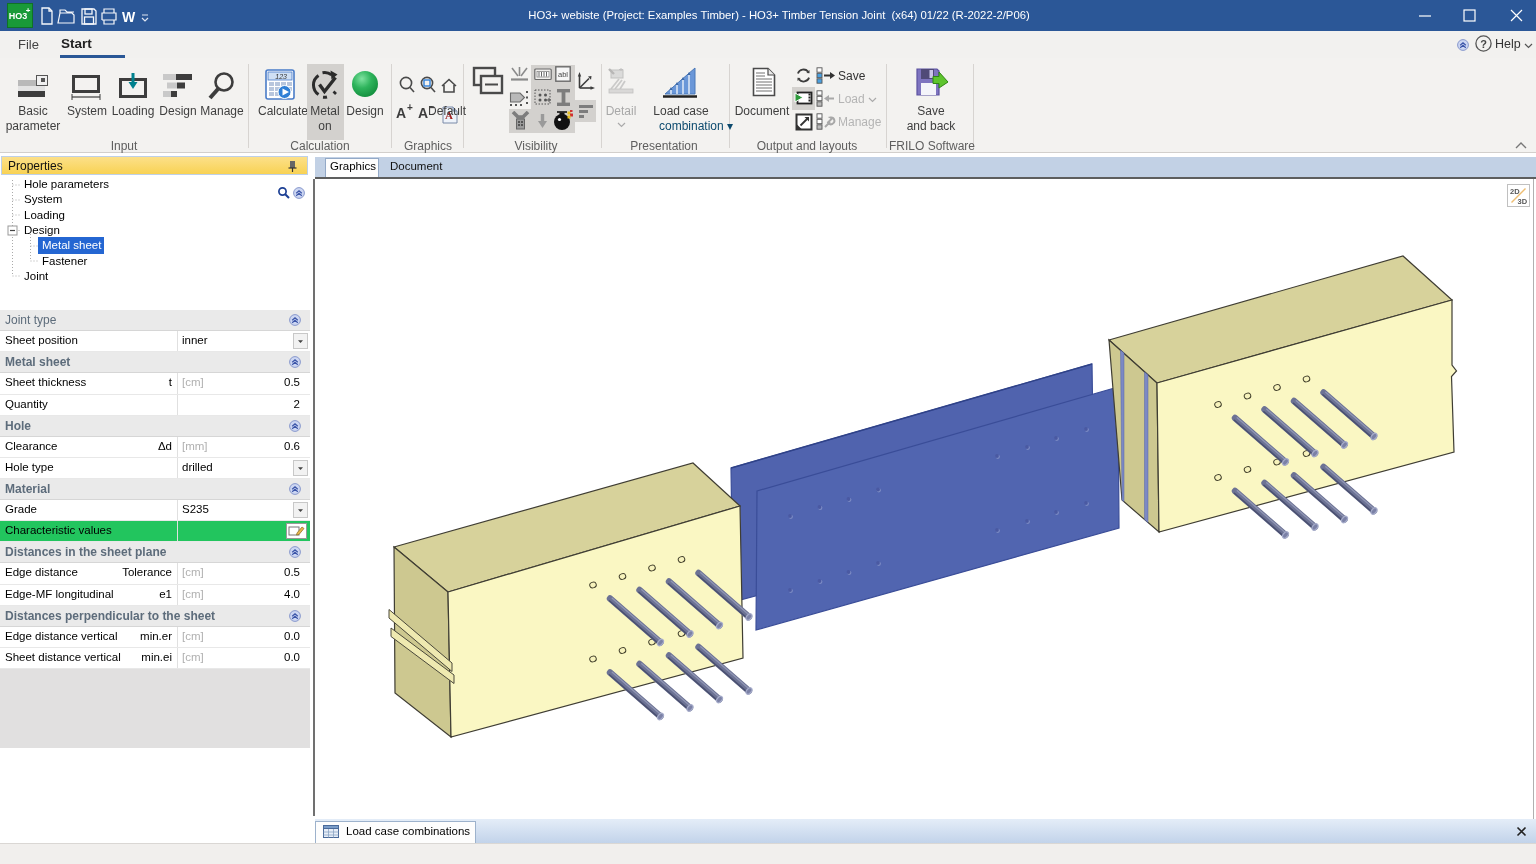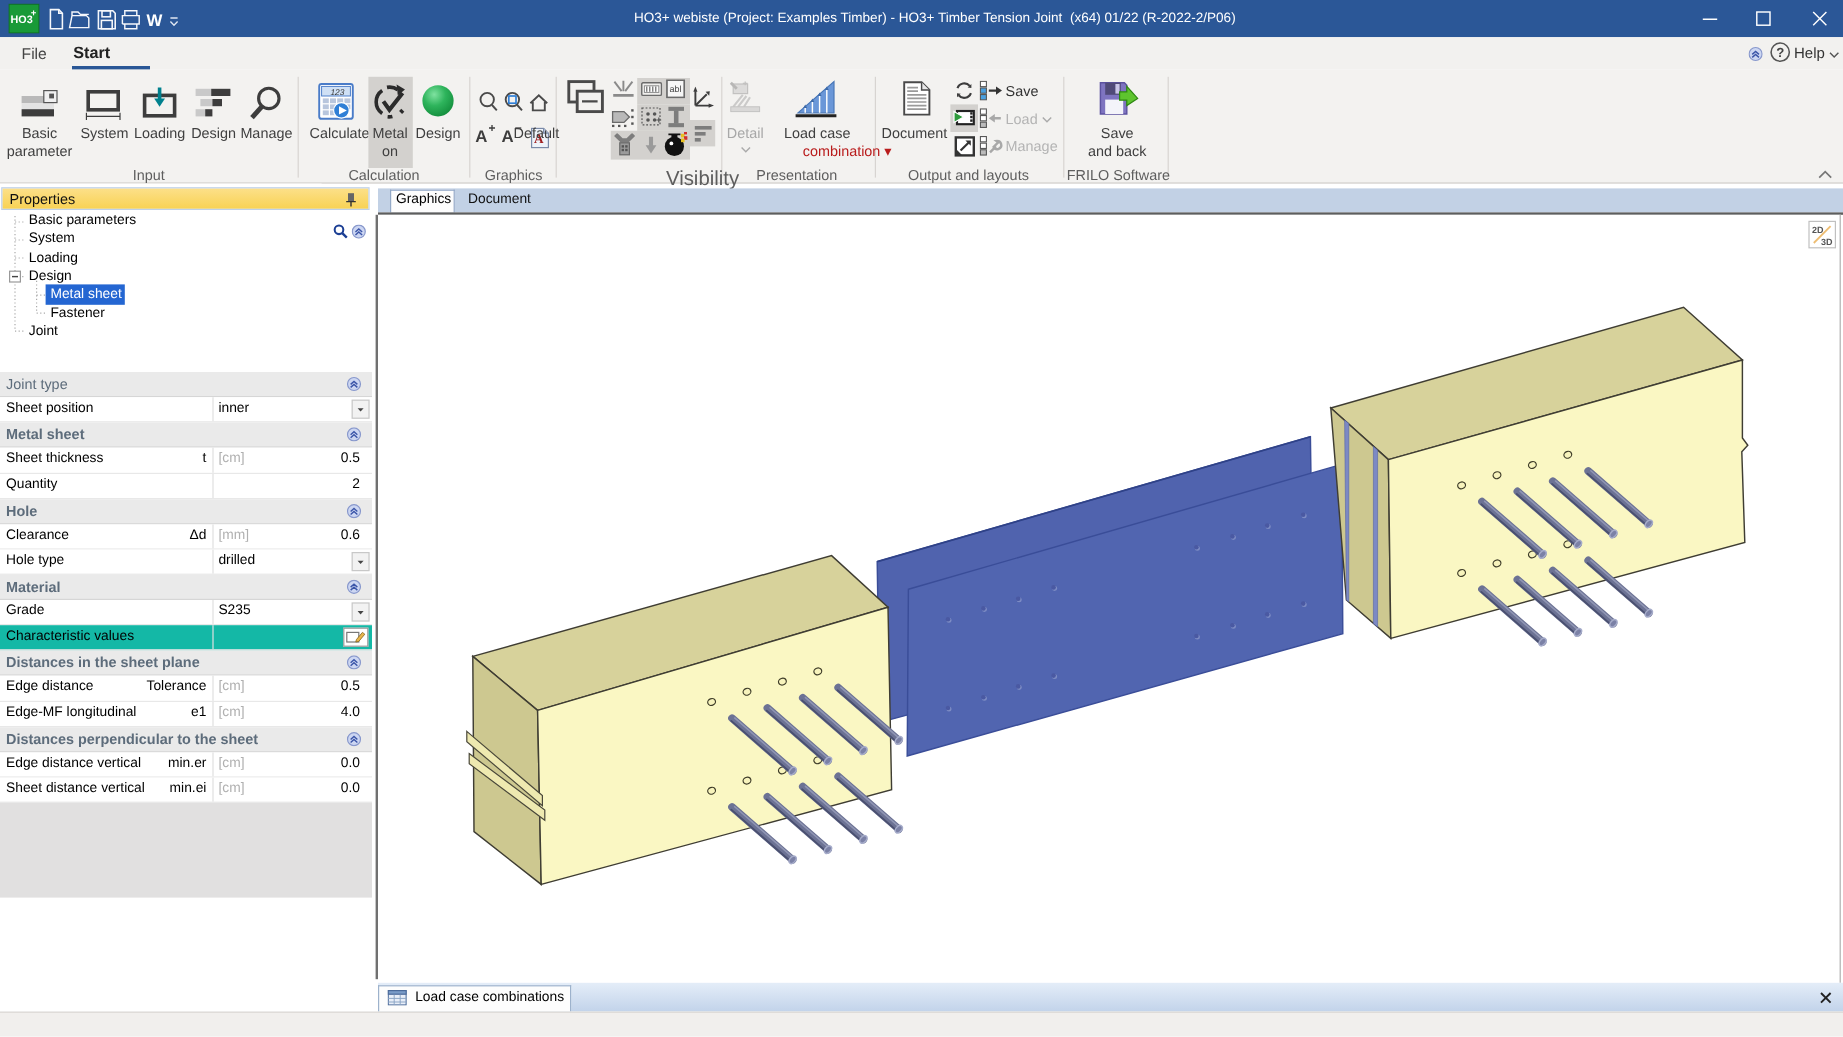--- a/index.html
+++ b/index.html
@@ -59,21 +59,21 @@
 <div class="ab" style="left:248px;top:6px;width:1px;height:84px;background:#d7d4d1"></div>
       <div class="ab" style="left:391px;top:6px;width:1px;height:84px;background:#d7d4d1"></div>
       <div class="ab" style="left:463px;top:6px;width:1px;height:84px;background:#d7d4d1"></div>
       <div class="ab" style="left:601px;top:6px;width:1px;height:84px;background:#d7d4d1"></div>
       <div class="ab" style="left:729px;top:6px;width:1px;height:84px;background:#d7d4d1"></div>
       <div class="ab" style="left:886px;top:6px;width:1px;height:84px;background:#d7d4d1"></div>
       <div class="ab" style="left:973px;top:6px;width:1px;height:84px;background:#d7d4d1"></div>
       <div class="ab" style="left:44px;top:81px;width:160px;text-align:center;font-size:12px;color:#5e5e5e;white-space:nowrap">Input</div>
       <div class="ab" style="left:240px;top:81px;width:160px;text-align:center;font-size:12px;color:#5e5e5e;white-space:nowrap">Calculation</div>
       <div class="ab" style="left:348px;top:81px;width:160px;text-align:center;font-size:12px;color:#5e5e5e;white-space:nowrap">Graphics</div>
-      <div class="ab" style="left:456px;top:81px;width:160px;text-align:right;font-size:17px;color:#5e5e5e;white-space:nowrap">Visibility</div>
+      <div class="ab" style="left:456px;top:81px;width:160px;text-align:center;font-size:12px;color:#5e5e5e;white-space:nowrap">Visibility</div>
       <div class="ab" style="left:584px;top:81px;width:160px;text-align:center;font-size:12px;color:#5e5e5e;white-space:nowrap">Presentation</div>
       <div class="ab" style="left:727px;top:81px;width:160px;text-align:center;font-size:12px;color:#5e5e5e;white-space:nowrap">Output and layouts</div>
       <div class="ab" style="left:852px;top:81px;width:160px;text-align:center;font-size:12px;color:#5e5e5e;white-space:nowrap">FRILO Software</div>
       <svg class="ab" style="left:1514px;top:83px" width="14" height="9" viewBox="0 0 14 9">
         <path d="M2 7 L7 2 L12 7" fill="none" stroke="#777" stroke-width="1.4"></path>
       </svg>
       <svg class="ab" style="left:16px;top:14px" width="34" height="28" viewBox="0 0 34 28">
 <rect x="2" y="8" width="27" height="6" fill="#b9b9b9"></rect>
         <rect x="2" y="14" width="27" height="5" fill="#e3e3e3"></rect>
         <rect x="2" y="19" width="27" height="6" fill="#3d3d3d"></rect>
@@ -301,21 +301,21 @@
         </g>
 <g fill="#3d6aa8">
           <path d="M9 21 L7.4 24 L10.6 24 Z"></path>
           <path d="M15 16 L13.4 19 L16.6 19 Z"></path>
           <path d="M21 11 L19.4 14 L22.6 14 Z"></path>
           <path d="M27 6 L25.4 9 L28.6 9 Z"></path>
         </g>
 <line x1="1" y1="30.5" x2="35" y2="30.5" stroke="#222" stroke-width="2.6"></line>
 </svg>
       <div class="ab" style="left:621px;top:46px;width:120px;text-align:center;font-size:12px;color:#3f3f3f;white-space:nowrap">Load case</div>
-      <div class="ab" style="left:623px;top:61px;width:120px;text-align:right;font-size:12px;color:#b91c1c;white-space:nowrap">combination ▾</div>
+      <div class="ab" style="left:659px;top:61px;width:120px;text-align:left;font-size:12px;color:#0c4a6e;white-space:nowrap">combination ▾</div>
       <svg class="ab" style="left:752px;top:9px" width="24" height="30" viewBox="0 0 24 30">
 <path d="M1.5 1.5 L16 1.5 L22.5 8 L22.5 28.5 L1.5 28.5 Z" fill="#fff" stroke="#4a4a4a" stroke-width="1.6"></path>
 <path d="M16 1.5 L16 8 L22.5 8" fill="#e8e8e8" stroke="#4a4a4a" stroke-width="1.2"></path>
 <g stroke="#9a9a9a" stroke-width="1.4">
           <line x1="4" y1="6" x2="13" y2="6"></line>
           <line x1="4" y1="9" x2="13" y2="9"></line>
           <line x1="4" y1="12" x2="20" y2="12"></line>
           <line x1="4" y1="15" x2="20" y2="15"></line>
           <line x1="4" y1="18" x2="20" y2="18"></line>
           <line x1="4" y1="21" x2="20" y2="21"></line>
@@ -412,21 +412,21 @@
        <line x1="12.5" y1="39" x2="21" y2="39"></line>
        <line x1="12.5" y1="54.5" x2="21" y2="54.5"></line>
        <line x1="12.5" y1="100" x2="21" y2="100"></line>
        <line x1="30.5" y1="58" x2="30.5" y2="85"></line>
        <line x1="30.5" y1="70" x2="38" y2="70"></line>
        <line x1="30.5" y1="85" x2="38" y2="85"></line>
      </g>
      <rect x="8" y="50" width="9" height="9" fill="#fff" stroke="#999"></rect>
      <line x1="10" y1="54.5" x2="15" y2="54.5" stroke="#444" stroke-width="1.2"></line>
    </svg>
-   <span class="ab" style="left:24px;top:2px">Basic parameters</span>
+   <span class="ab" style="left:24px;top:2px">Hole parameters</span>
    <span class="ab" style="left:24px;top:17px">System</span>
    <span class="ab" style="left:24px;top:32.5px">Loading</span>
    <span class="ab" style="left:24px;top:48px">Design</span>
    <div class="ab" style="left:38px;top:61px;width:66px;height:16.5px;background:#2466d2"></div>
    <span class="ab" style="left:42px;top:63px;color:#fff">Metal sheet</span>
    <span class="ab" style="left:42px;top:78.5px">Fastener</span>
    <span class="ab" style="left:24px;top:94px">Joint</span>
    <svg class="ab" style="left:277px;top:10px" width="13" height="13" viewBox="0 0 13 13">
           <circle cx="5.5" cy="5.5" r="3.6" fill="none" stroke="#1c3f94" stroke-width="1.7"></circle>
           <line x1="8.2" y1="8.2" x2="12" y2="12" stroke="#1c3f94" stroke-width="2"></line>
@@ -503,21 +503,21 @@
           </svg>
         </div>
         <div style="position:absolute;left:0;top:500.1px;width:310px;height:21.12px;background:#fff;border-bottom:1px solid #e8e8e8">
           <span style="position:absolute;left:5px;top:3px;font-size:11.5px;color:#000">Grade</span>
           <div style="position:absolute;left:177px;top:0;width:1px;height:100%;background:#e0e0e0"></div>
           <span style="position:absolute;left:182px;top:3px;font-size:11.5px;color:#000">S235</span>
           <div style="position:absolute;right:2px;top:2px;width:15px;height:16px;background:#f2f2f2;border:1px solid #c8c8c8"><svg width="13" height="14" viewBox="0 0 13 14">
               <path d="M4 6.2 L9 6.2 L6.5 9 Z" fill="#444"></path>
             </svg></div>
         </div>
-        <div style="position:absolute;left:0;top:521.2px;width:310px;height:21.12px;background:#14b8a6;border-bottom:1px solid #e8e8e8">
+        <div style="position:absolute;left:0;top:521.2px;width:310px;height:21.12px;background:#22c55e;border-bottom:1px solid #e8e8e8">
           <span style="position:absolute;left:5px;top:3px;font-size:11.5px;color:#000">Characteristic values</span>
           <div style="position:absolute;left:177px;top:0;width:1px;height:100%;background:#e0e0e0"></div>
           <div style="position:absolute;right:3px;top:2px;width:21px;height:16px;background:#fff;border:1px solid #999"><svg width="19" height="14" viewBox="0 0 19 14">
               <rect x="2" y="3" width="10" height="8" fill="#fff" stroke="#777" stroke-width="1"></rect>
               <path d="M10 9 L15 3 L17 4.5 L12 10.5 L9.5 11 Z" fill="#e8b64c" stroke="#8a6a20" stroke-width="0.7"></path>
             </svg></div>
         </div>
         <div style="position:absolute;left:0;top:542.3px;width:310px;height:21.12px;background:#eaeaea;border-bottom:1px solid #d6d6d6">
           <span style="position:absolute;left:5px;top:3px;font-weight:bold;color:#5d6c7b;font-size:12px">Distances in the sheet plane</span>
           <svg width="12" height="12" viewBox="0 0 12 12" style="position:absolute;right:9px;top:4px">

